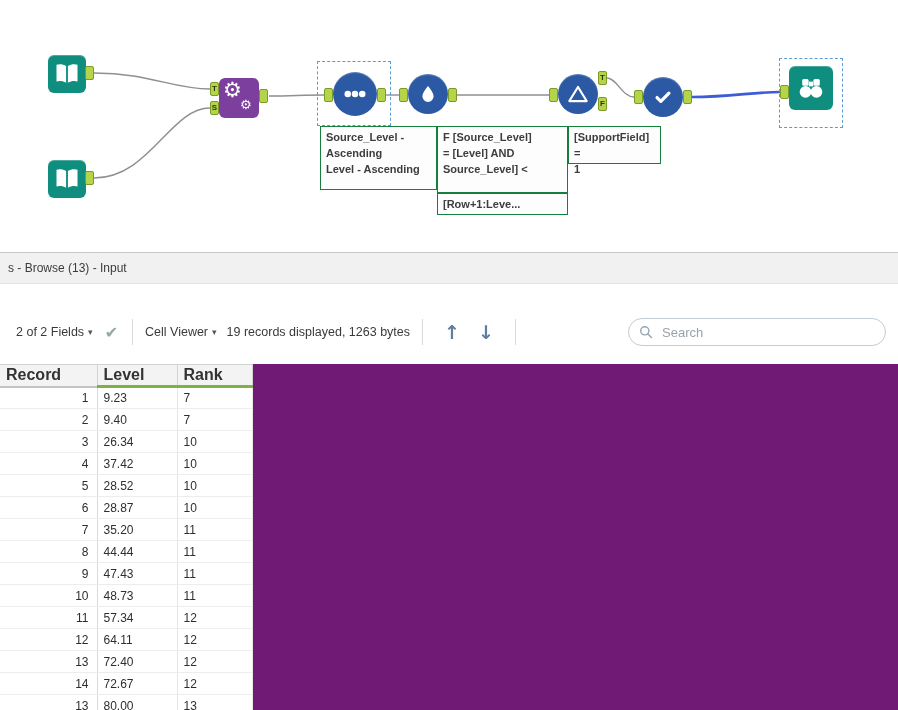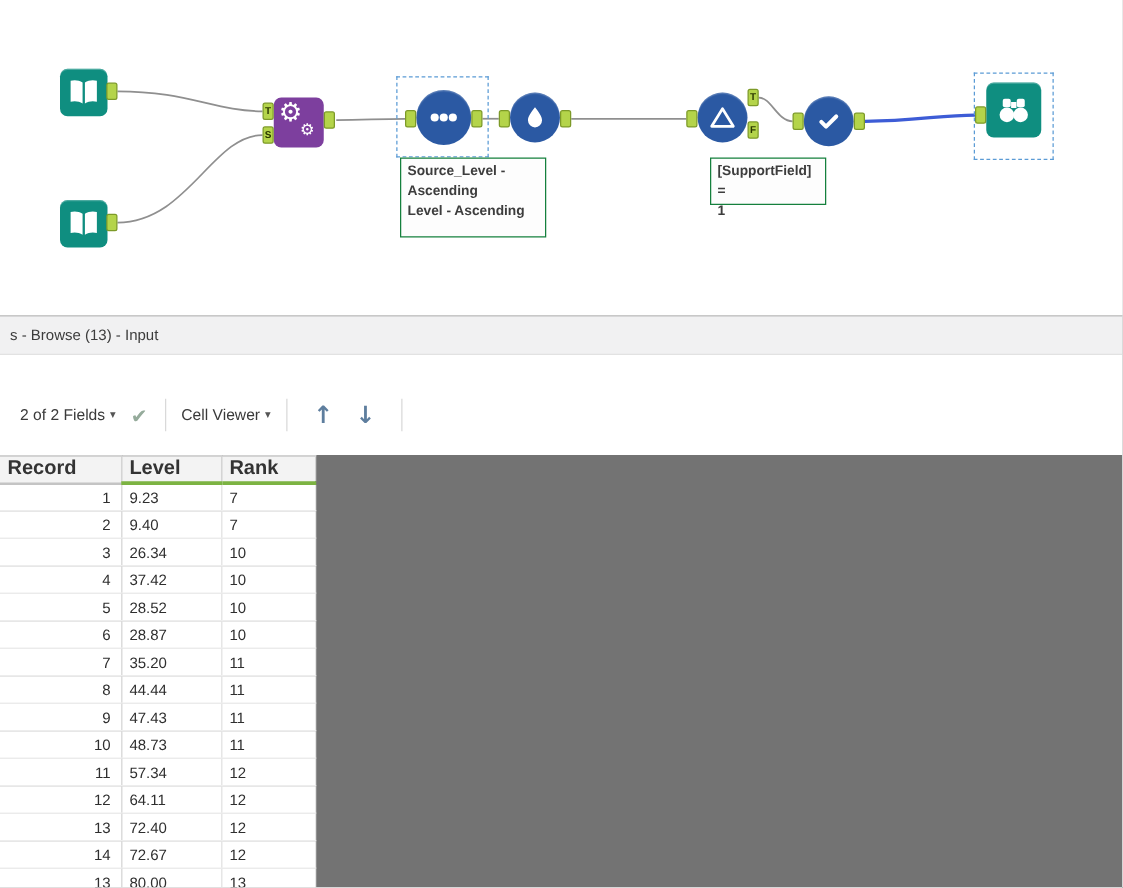--- a/index.html
+++ b/index.html
@@ -23,21 +23,21 @@
   .anchor{position:absolute;width:9px;height:14px;background:var(--anchor_green,#b4d44a);
           border:1px solid var(--anchor_border,#7d9a28);border-radius:2px;box-sizing:border-box;
           font-size:8px;font-weight:bold;color:#2c3a00;display:flex;align-items:center;justify-content:center;line-height:1;}
 
   .selbox{position:absolute;border:1px dashed var(--selection_blue,#5b9bd5);box-sizing:border-box;}
 
   .ann{position:absolute;background:#fdfdfd;border:1px solid #15803d;padding:3px 5px;
        font-size:11px;font-weight:600;color:#3d3d3d;line-height:1.45;white-space:pre-line;box-sizing:border-box;}
 
   
-  .panel{position:absolute;top:252px;left:0;right:0;bottom:0;background:#737373;border-top:1px solid #c8c8c8;}
+  .panel{position:absolute;top:252px;left:0;right:0;bottom:0;background:#701a75;border-top:1px solid #c8c8c8;}
   .panel-header{height:30px;line-height:30px;background:#f1f1f2;border-bottom:1px solid #e2e2e2;
                 padding-left:8px;font-size:12px;color:#3c3c3c;}
   .toolbar{height:64px;display:flex;align-items:center;padding:16px 12px 0 16px;font-size:12.5px;color:#3a3a3a;background:#fff;}
   .dd{display:flex;align-items:center;gap:4px;cursor:pointer;}
   .caret{font-size:9px;color:#555;font-family:"DejaVu Sans",sans-serif;}
   .applycheck{font-size:16px;color:#95ab9b;margin:0 2px 0 12px;font-family:"DejaVu Sans",sans-serif;cursor:pointer;}
   .sep{width:1px;height:26px;background:#d9d9d9;margin:0 12px;}
   .records{color:#3a3a3a;}
   .navarrow{font-size:19px;color:var(--arrow_slate,#5e7e9e);font-family:"DejaVu Sans",sans-serif;
             margin:0 9px;cursor:pointer;font-weight:bold;}
@@ -145,43 +145,55 @@
     <div class="anchor" style="left:549px;top:88px;"></div>
     <div class="anchor" style="left:598px;top:71px;">T</div>
     <div class="anchor" style="left:598px;top:97px;">F</div>
     <div class="anchor" style="left:634px;top:90px;"></div>
     <div class="anchor" style="left:683px;top:90px;"></div>
     <div class="anchor" style="left:780px;top:85px;"></div>
 
     <div class="ann" style="left:320px;top:126px;width:117px;height:64px;">Source_Level -
 Ascending
 Level - Ascending</div>
+    <div class="ann" style="left:437px;top:126px;width:131px;height:67px;">F [Source_Level]
+= [Level] AND
+Source_Level] &lt;</div>
+    <div class="ann" style="left:437px;top:193px;width:131px;height:22px;">[Row+1:Leve...</div>
     <div class="ann" style="left:568px;top:126px;width:93px;height:38px;">[SupportField] =
 1</div>
   </div>
 
   <div class="panel">
 
     <div class="panel-header">s - Browse (13) - Input</div>
 
     <div class="toolbar">
       <div class="dd">
         <span>2 of 2 Fields</span>
         <span class="caret">▾</span>
       </div>
       <span class="applycheck">✔</span>
       <div class="sep"></div>
       <div class="dd">
         <span>Cell Viewer</span>
         <span class="caret">▾</span>
       </div>
+      <span class="records" style="margin-left:10px;">19 records displayed, 1263 bytes</span>
       <div class="sep"></div>
       <span class="navarrow">↑</span>
       <span class="navarrow">↓</span>
       <div class="sep"></div>
+      <div class="search">
+        <svg width="14" height="14" viewBox="0 0 15 15">
+          <circle cx="6.2" cy="6.2" r="4.4" fill="none" stroke="#95a5b2" stroke-width="1.5"></circle>
+          <line x1="9.6" y1="9.6" x2="13.3" y2="13.3" stroke="#95a5b2" stroke-width="1.5" stroke-linecap="round"></line>
+        </svg>
+        <input type="text" placeholder="Search" style="">
+      </div>
     </div>
 
     <table class="grid">
       <thead>
           <tr>
             <th class="col-record">Record</th>
             <th class="col-level quality">Level</th>
             <th class="col-rank quality">Rank</th>
           </tr>
         </thead>

